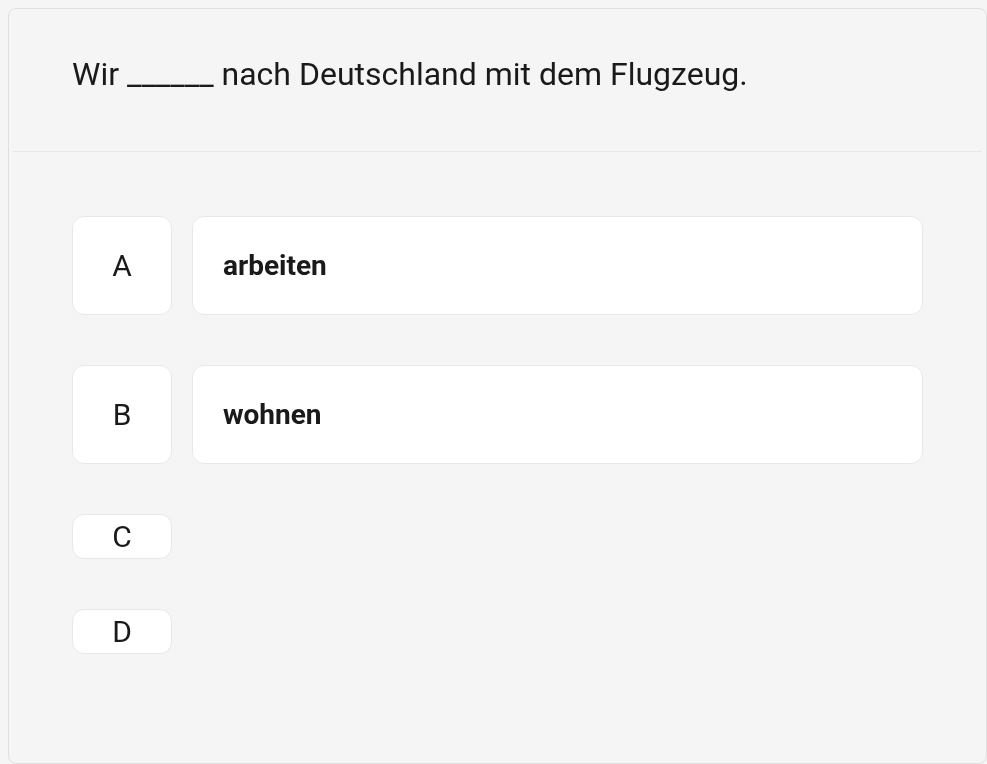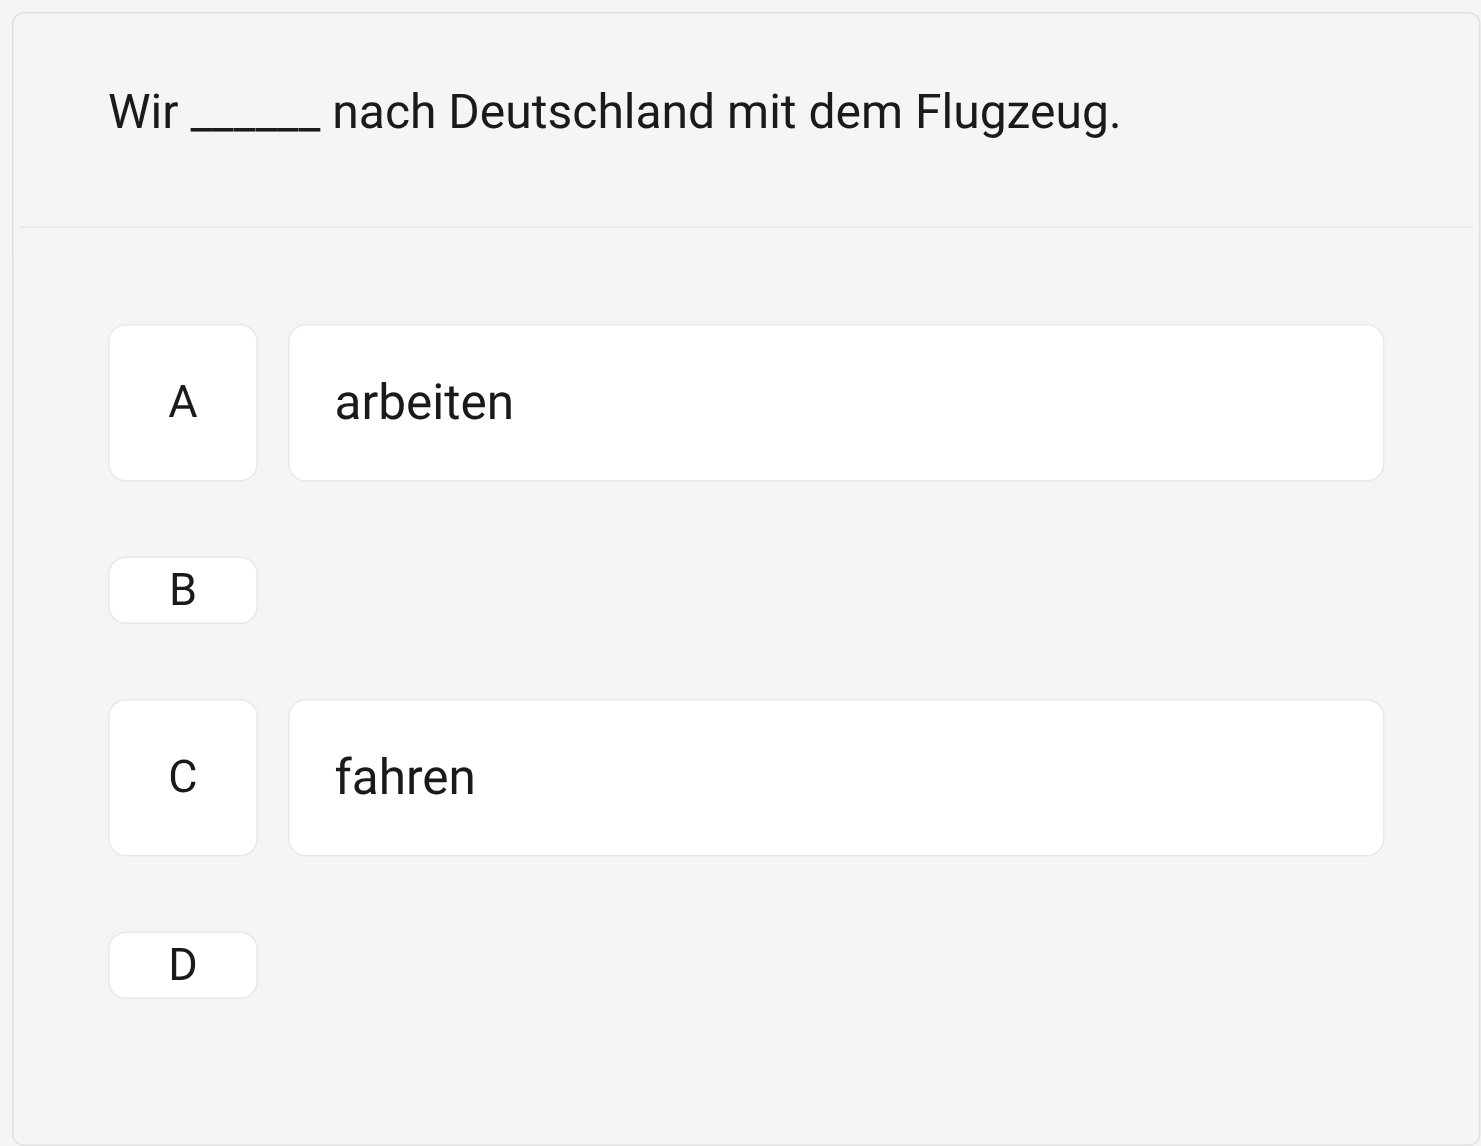--- a/index.html
+++ b/index.html
@@ -59,23 +59,23 @@
       color: #1a1a1a;
       font-weight: 400;
     }
     
     .option-answer {
       background: #ffffff;
       border: 1px solid #e8e8e8;
       border-radius: 12px;
       flex: 1;
       padding: 32px 30px;
-      font-size: 33px;
+      font-size: 28px;
       color: #1a1a1a;
-      font-weight: 400;
+      font-weight: 700;
       display: flex;
       align-items: center;
       cursor: pointer;
     }
     
     .option-letter {
       cursor: pointer;
     }
   </style>
 </head>
@@ -88,25 +88,25 @@
 
   <div class="options-section">
 
     <div class="option-row">
       <div class="option-letter">A</div>
       <div class="option-answer">arbeiten</div>
     </div>
 
     <div class="option-row">
       <div class="option-letter">B</div>
+      <div class="option-answer">wohnen</div>
     </div>
 
     <div class="option-row">
       <div class="option-letter">C</div>
-      <div class="option-answer">fahren</div>
     </div>
 
     <div class="option-row">
       <div class="option-letter">D</div>
     </div>
 
   </div>
 </div>
 
 </body></html>

